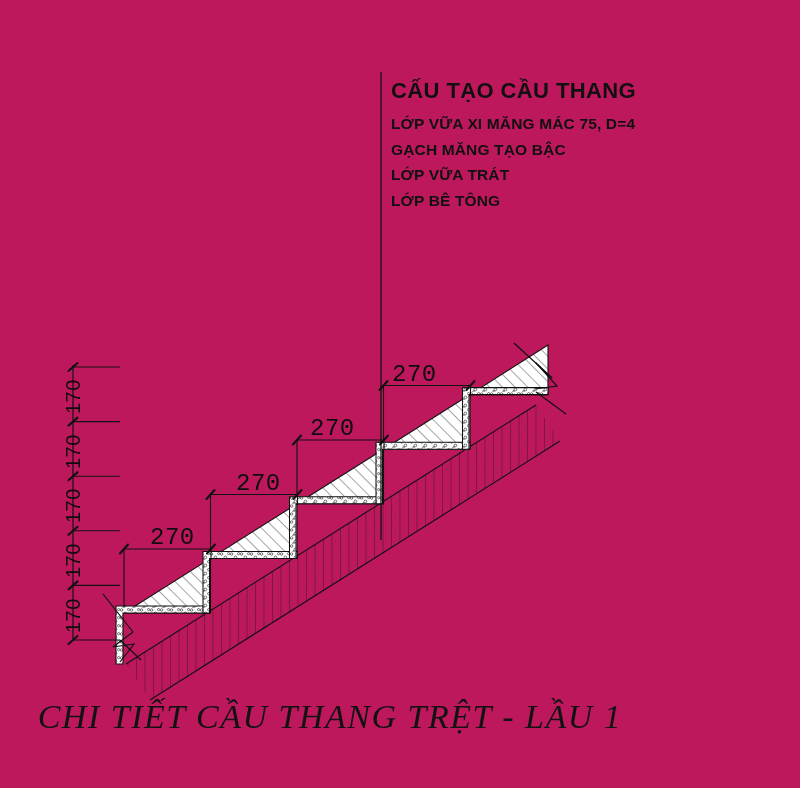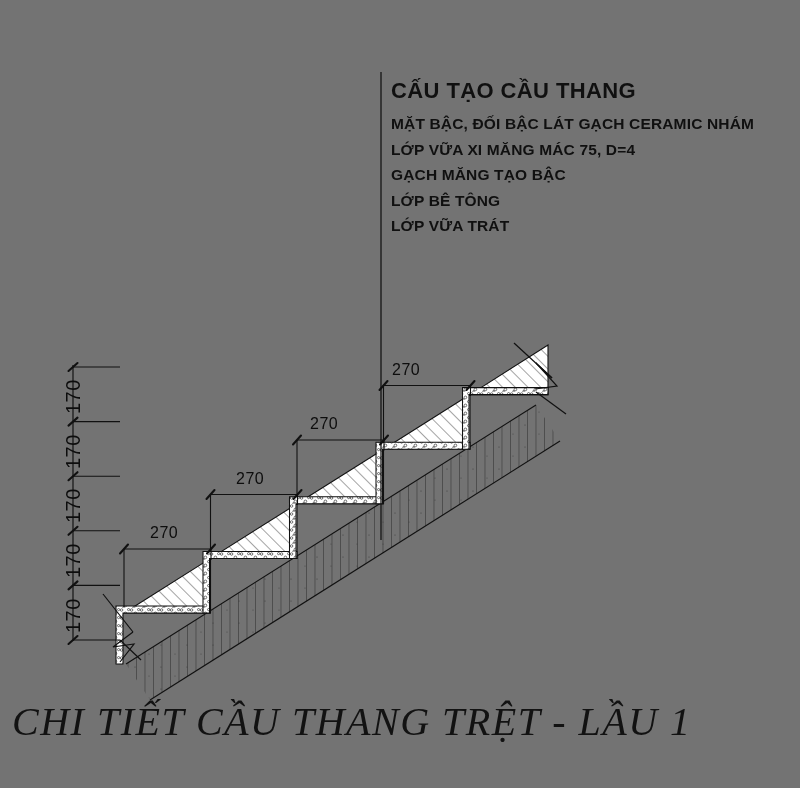--- a/index.html
+++ b/index.html
@@ -4,21 +4,21 @@
 <style>
   html, body {
     margin: 0;
     padding: 0;
     background: #ffffff;
   }
   #page {
     position: relative;
     width: 800px;
     height: 788px;
-    background: #737373;
+    background: #be185d;
     overflow: hidden;
     font-family: "Liberation Sans", sans-serif;
   }
   svg.drawing {
     position: absolute;
     left: 0;
     top: 0;
     width: 800px;
     height: 788px;
   }
@@ -46,48 +46,48 @@
     color: #101010;
     line-height: 25.5px;
     white-space: nowrap;
   }
   #note-list {
     margin-top: 7px;
   }
   
   .dim-h {
     position: absolute;
-    font-family: Liberation Sans, sans-serif;
-    font-size: 16px;
+    font-family: Liberation Mono, monospace;
+    font-size: 24px;
     font-weight: 400;
     color: #0d0d0d;
     white-space: nowrap;
     letter-spacing: 0.5px;
   }
   .dim-v {
     position: absolute;
     font-family: "Liberation Sans", sans-serif;
     font-size: 20px;
     font-weight: 400;
     color: #0d0d0d;
     white-space: nowrap;
     letter-spacing: 0.5px;
     transform: rotate(-90deg);
     transform-origin: left top;
   }
   
   #caption {
     position: absolute;
-    left: 12px;
+    left: 0;
     top: 698px;
     width: 660px;
     text-align: center;
     font-family: "Liberation Serif", serif;
     font-style: italic;
-    font-size: 40px;
+    font-size: 34px;
     letter-spacing: 1.5px;
     color: #121212;
     white-space: nowrap;
   }
 </style>
 </head>
 <body>
 
 <div id="page">
 
@@ -228,25 +228,24 @@
     </g>
 
     <g>
       <line x1="381" y1="72" x2="381" y2="540" stroke="#111111" stroke-width="1.25"></line>
     </g>
   </svg>
 
   <div id="note-block">
     <div id="note-heading">CẤU TẠO CẦU THANG</div>
     <div id="note-list">
-      <div class="note-line">MẶT BẬC, ĐỐI BẬC LÁT GẠCH CERAMIC NHÁM</div>
       <div class="note-line">LỚP VỮA XI MĂNG MÁC 75, D=4</div>
       <div class="note-line">GẠCH MĂNG TẠO BẬC</div>
+      <div class="note-line">LỚP VỮA TRÁT</div>
       <div class="note-line">LỚP BÊ TÔNG</div>
-      <div class="note-line">LỚP VỮA TRÁT</div>
     </div>
   </div>
 
   <div class="dim-v" style="left:62px; top:414px;">170</div>
   <div class="dim-v" style="left:62px; top:469px;">170</div>
   <div class="dim-v" style="left:62px; top:523px;">170</div>
   <div class="dim-v" style="left:62px; top:578px;">170</div>
   <div class="dim-v" style="left:62px; top:633px;">170</div>
 
   <div class="dim-h" style="left:150px; top:524px;">270</div>

